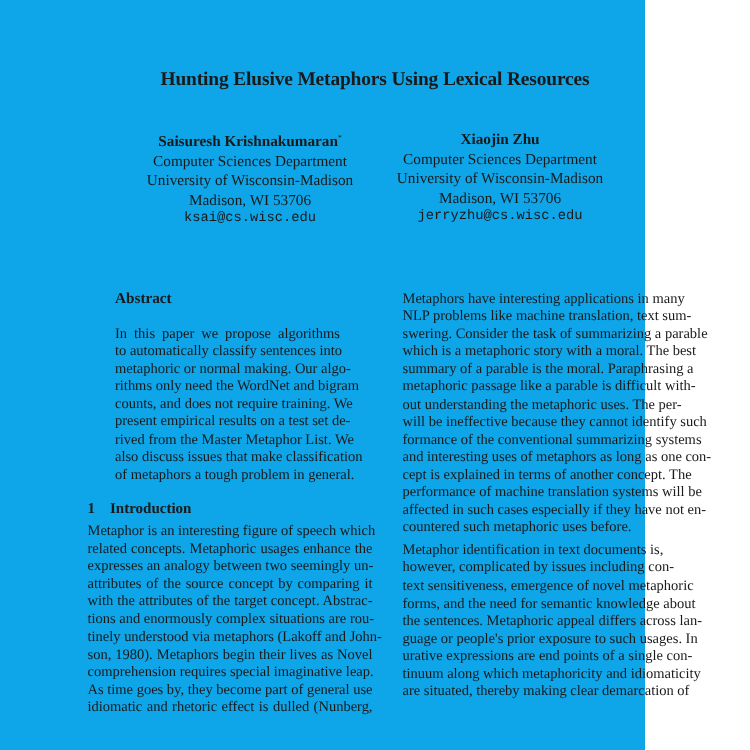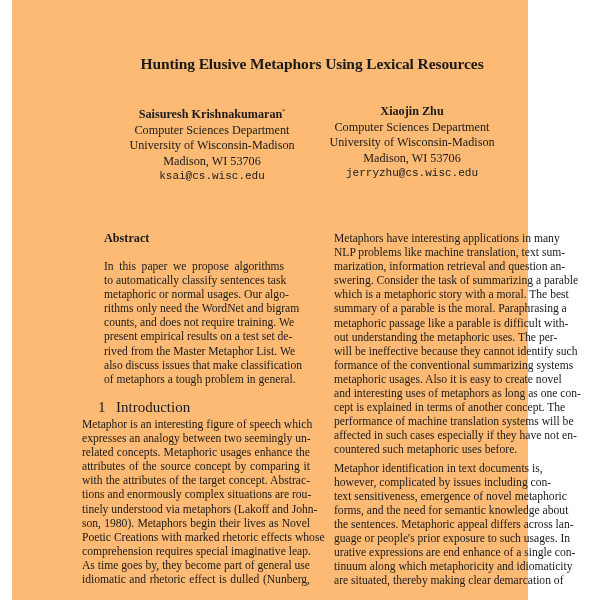--- a/index.html
+++ b/index.html
@@ -12,22 +12,21 @@
       height: 600px;
       overflow: hidden;
       position: relative;
       font-family: "Liberation Serif", "DejaVu Serif", serif;
       color: #1a1a1a;
     }
     .page {
       position: absolute;
       left: 0; top: 0;
       width: 516px; height: 600px;
-      background: #fdba74;
-      margin-left: 12px;
+      background: #0ea5e9;
     }
     .title {
       position: absolute;
       left: 0; top: 55px;
       width: 600px;
       text-align: center;
       font-weight: bold;
       font-size: 15.5px;
       letter-spacing: -0.1px;
     }
@@ -59,23 +58,23 @@
       position: absolute;
       left: 92px; top: 260px;
       width: 180px;
       font-size: 11.6px;
       line-height: 14.1px;
       text-align: justify;
       hyphens: manual;
     }
     .section-heading {
       position: absolute;
-      left: 86px; top: 399px;
-      font-weight: normal;
-      font-size: 15px;
+      left: 70px; top: 399px;
+      font-weight: bold;
+      font-size: 12px;
     }
     .section-heading .num { display: inline-block; width: 18px; }
     .intro-body {
       position: absolute;
       left: 70px; top: 418px;
       width: 228px;
       font-size: 11.6px;
       line-height: 14.1px;
       text-align: justify;
     }
@@ -119,74 +118,71 @@
     <div class="name">Xiaojin Zhu</div>
     <div>Computer Sciences Department</div>
     <div>University of Wisconsin-Madison</div>
     <div>Madison, WI 53706</div>
     <div class="email">jerryzhu@cs.wisc.edu</div>
   </div>
 
   <div class="abstract-heading">Abstract</div>
   <div class="abstract-body">
       <span class="line">In this paper we propose algorithms</span>
-      <span class="line">to automatically classify sentences task</span>
-      <span class="line">metaphoric or normal usages. Our algo-</span>
+      <span class="line">to automatically classify sentences into</span>
+      <span class="line">metaphoric or normal making. Our algo-</span>
       <span class="line">rithms only need the WordNet and bigram</span>
       <span class="line">counts, and does not require training. We</span>
       <span class="line">present empirical results on a test set de-</span>
       <span class="line">rived from the Master Metaphor List. We</span>
       <span class="line">also discuss issues that make classification</span>
       <span class="line last">of metaphors a tough problem in general.</span>
     </div>
 
   <div class="section-heading">
     <span class="num">1</span><span>Introduction</span>
   </div>
   <div class="intro-body">
       <span class="line">Metaphor is an interesting figure of speech which</span>
+      <span class="line">related concepts. Metaphoric usages enhance the</span>
       <span class="line">expresses an analogy between two seemingly un-</span>
-      <span class="line">related concepts. Metaphoric usages enhance the</span>
       <span class="line">attributes of the source concept by comparing it</span>
       <span class="line">with the attributes of the target concept. Abstrac-</span>
       <span class="line">tions and enormously complex situations are rou-</span>
       <span class="line">tinely understood via metaphors (Lakoff and John-</span>
       <span class="line">son, 1980). Metaphors begin their lives as Novel</span>
-      <span class="line">Poetic Creations with marked rhetoric effects whose</span>
       <span class="line">comprehension requires special imaginative leap.</span>
       <span class="line">As time goes by, they become part of general use</span>
       <span class="line">idiomatic and rhetoric effect is dulled (Nunberg,</span>
     </div>
 
   <div class="right-col">
     <p>
         <span class="line">Metaphors have interesting applications in many</span>
         <span class="line">NLP problems like machine translation, text sum-</span>
-        <span class="line">marization, information retrieval and question an-</span>
         <span class="line">swering. Consider the task of summarizing a parable</span>
         <span class="line">which is a metaphoric story with a moral. The best</span>
         <span class="line">summary of a parable is the moral. Paraphrasing a</span>
         <span class="line">metaphoric passage like a parable is difficult with-</span>
         <span class="line">out understanding the metaphoric uses. The per-</span>
         <span class="line">will be ineffective because they cannot identify such</span>
         <span class="line">formance of the conventional summarizing systems</span>
-        <span class="line">metaphoric usages. Also it is easy to create novel</span>
         <span class="line">and interesting uses of metaphors as long as one con-</span>
         <span class="line">cept is explained in terms of another concept. The</span>
         <span class="line">performance of machine translation systems will be</span>
         <span class="line">affected in such cases especially if they have not en-</span>
         <span class="line last">countered such metaphoric uses before.</span>
       </p>
     <p>
         <span class="line">Metaphor identification in text documents is,</span>
         <span class="line">however, complicated by issues including con-</span>
         <span class="line">text sensitiveness, emergence of novel metaphoric</span>
         <span class="line">forms, and the need for semantic knowledge about</span>
         <span class="line">the sentences. Metaphoric appeal differs across lan-</span>
         <span class="line">guage or people's prior exposure to such usages. In</span>
-        <span class="line">urative expressions are end enhance of a single con-</span>
+        <span class="line">urative expressions are end points of a single con-</span>
         <span class="line">tinuum along which metaphoricity and idiomaticity</span>
         <span class="line">are situated, thereby making clear demarcation of</span>
       </p>
 
   </div>
 
 </div>
 
 </body></html>

